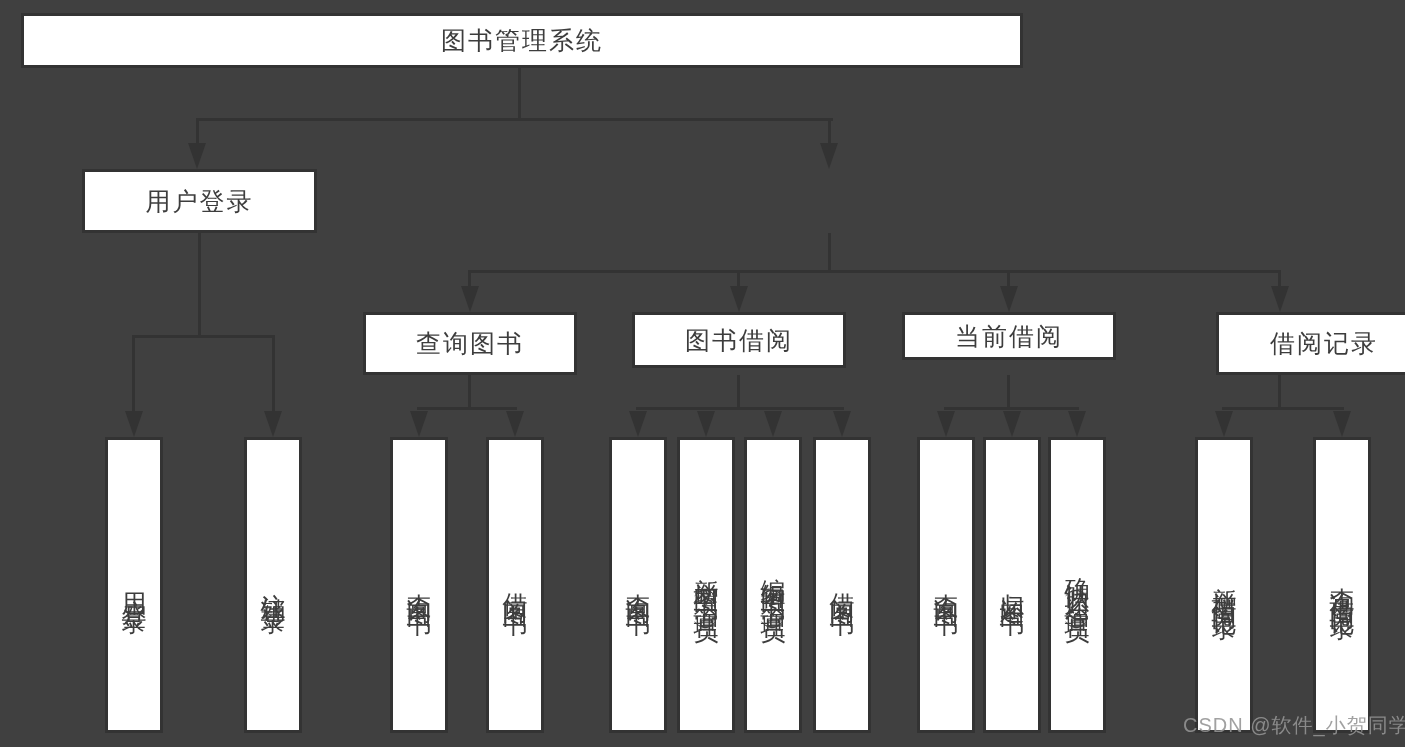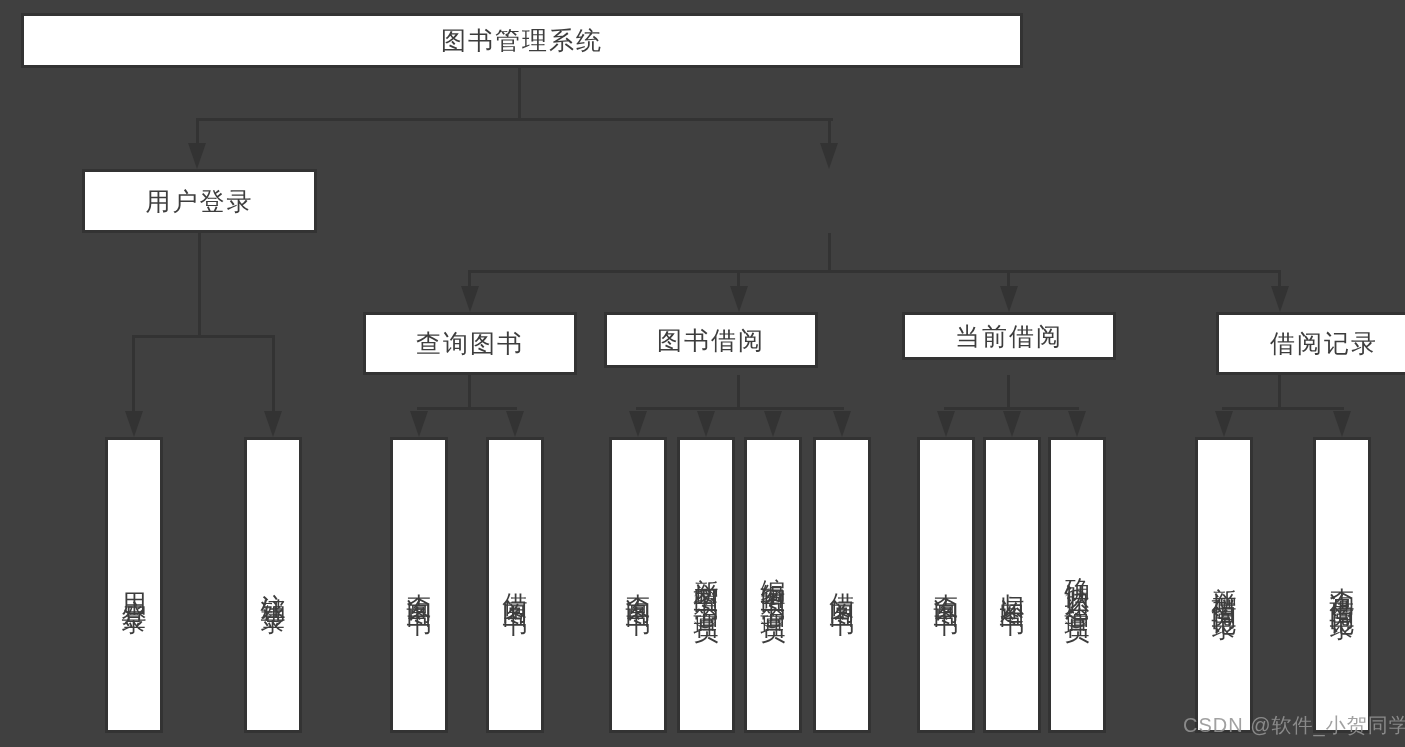--- a/index.html
+++ b/index.html
@@ -100,21 +100,21 @@
   <div class="line" style="left:1007px; top:270px; width:3px; height:18px;"></div>
   <div class="line" style="left:1278px; top:270px; width:3px; height:18px;"></div>
   <div class="arrow" style="left:461px; top:286px;"></div>
   <div class="arrow" style="left:730px; top:286px;"></div>
   <div class="arrow" style="left:1000px; top:286px;"></div>
   <div class="arrow" style="left:1271px; top:286px;"></div>
 
   <div class="box" style="left:363px; top:312px; width:214px; height:63px;">
     <span class="hlabel">查询图书</span>
   </div>
-  <div class="box" style="left:604px; top:312px; width:214px; height:56px;">
+  <div class="box" style="left:632px; top:312px; width:214px; height:56px;">
     <span class="hlabel">图书借阅</span>
   </div>
   <div class="box" style="left:902px; top:312px; width:214px; height:48px;">
     <span class="hlabel">当前借阅</span>
   </div>
   <div class="box" style="left:1172px; top:312px; width:216px; height:63px;margin-left:44px;">
     <span class="hlabel">借阅记录</span>
   </div>
 
   <div class="line" style="left:468px; top:375px; width:3px; height:32px;"></div>

